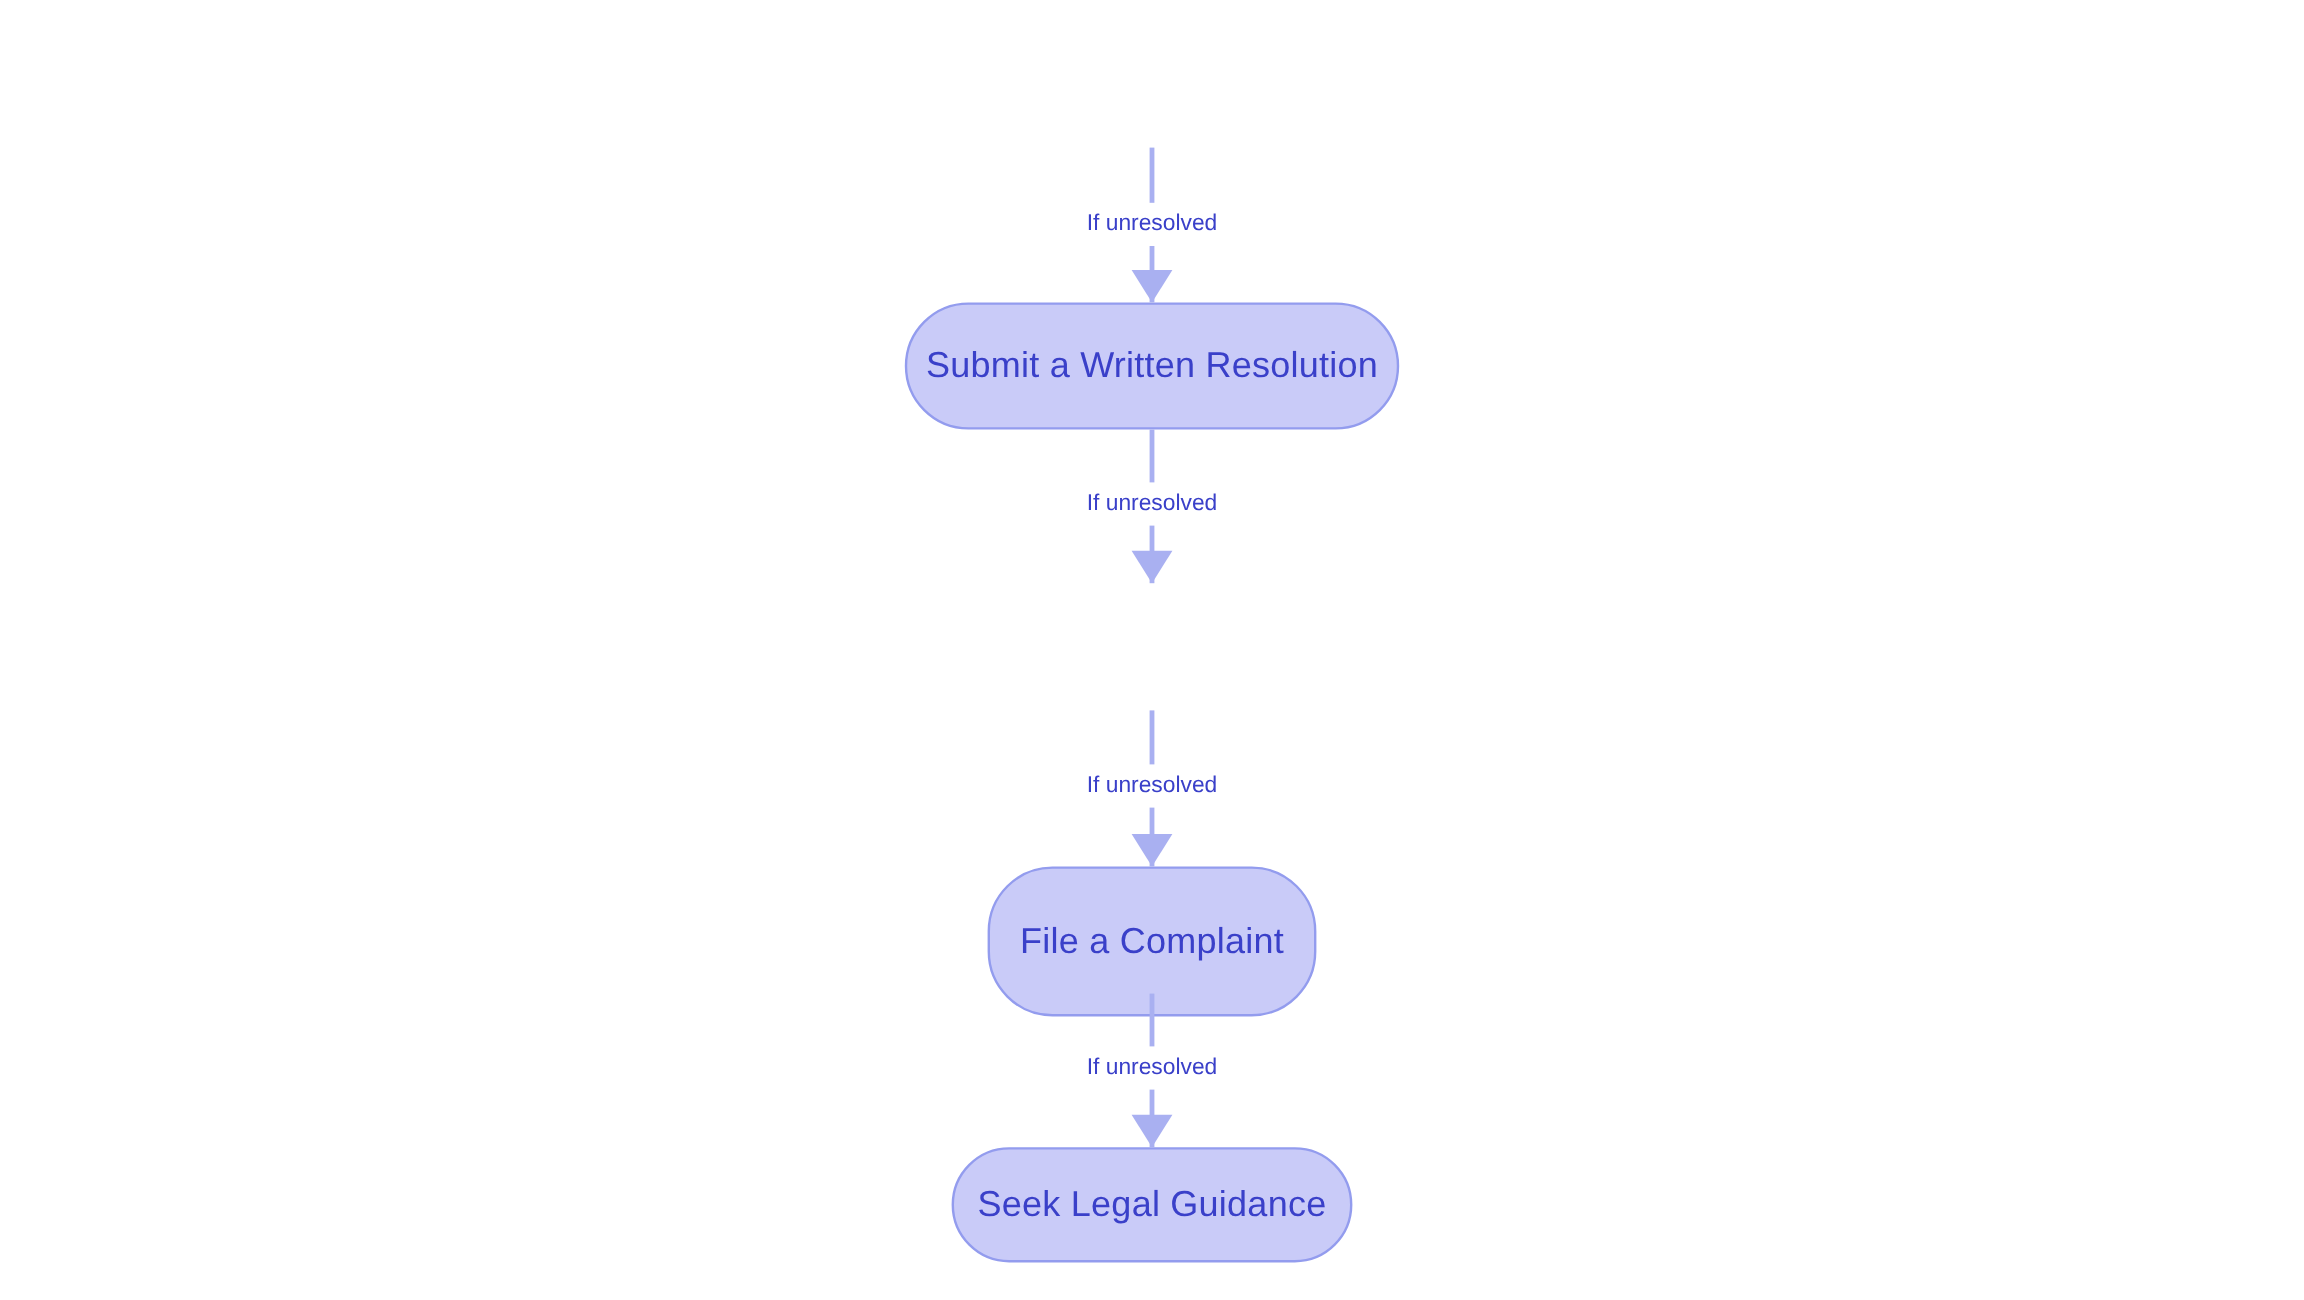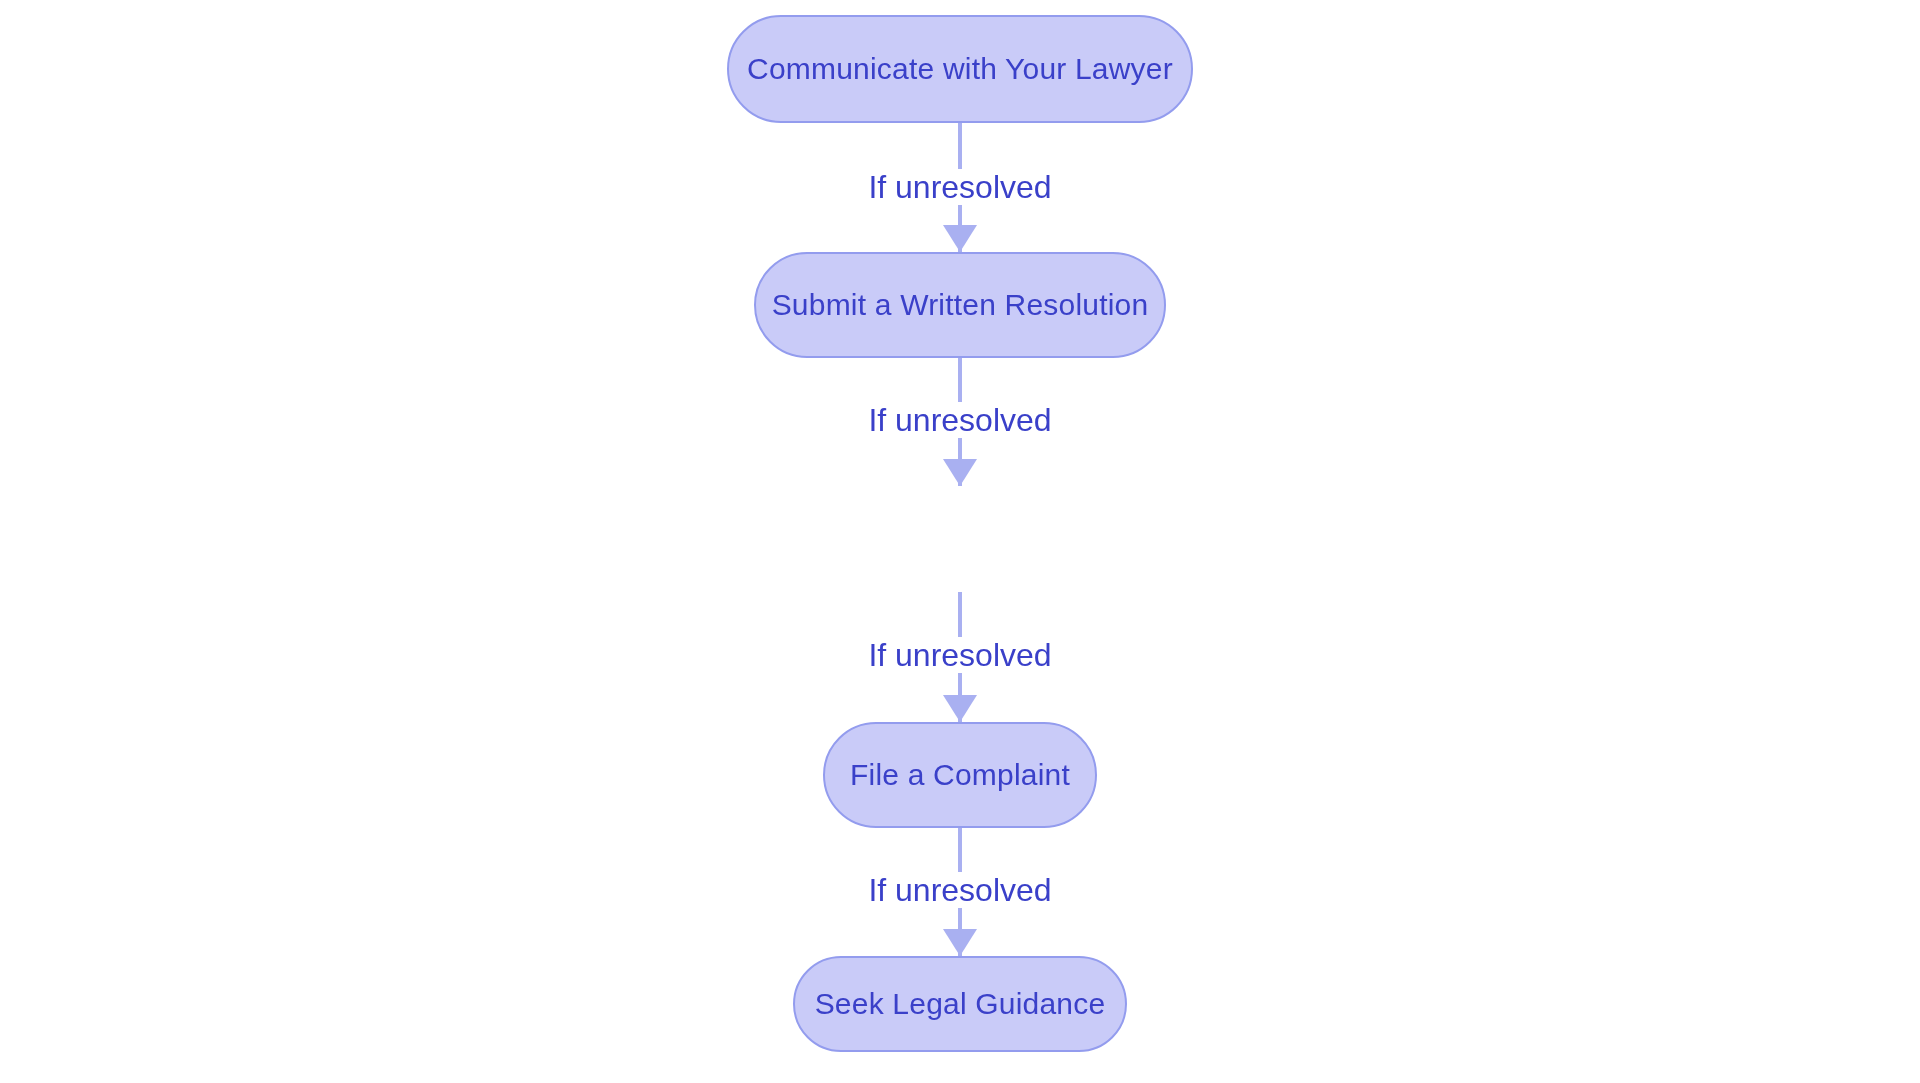--- a/index.html
+++ b/index.html
@@ -45,30 +45,30 @@
     border-right: 17px solid transparent;
     border-top: 27px solid #a9b0f1;
     left: 943px;
   }
   .edge-label {
     position: absolute;
     left: 960px;
     transform: translateX(-50%);
     background: #ffffff;
     color: #3a40c9;
-    font-size: 32px;
+    font-size: 19px;
     line-height: 36px;
     padding: 0 6px;
     white-space: nowrap;
   }
   
   #node-0 { left: 727px; top: 15px;  width: 466px; height: 108px; }
   #node-1 { left: 754px; top: 252px; width: 412px; height: 106px; }
   #node-2 { left: 683px; top: 486px; width: 554px; height: 106px; }
-  #node-3 { left: 823px; top: 722px; width: 274px; height: 106px; }
+  #node-3 { left: 823px; top: 722px; width: 274px; height: 125px; }
   #node-4 { left: 793px; top: 956px; width: 334px; height: 96px; }
 
   #line-0 { top: 123px; height: 129px; }
   #line-1 { top: 358px; height: 128px; }
   #line-2 { top: 592px; height: 130px; }
   #line-3 { top: 828px; height: 128px; }
 
   #head-0 { top: 225px; }
   #head-1 { top: 459px; }
   #head-2 { top: 695px; }
@@ -77,21 +77,20 @@
   #elabel-0 { top: 169px; }
   #elabel-1 { top: 402px; }
   #elabel-2 { top: 637px; }
   #elabel-3 { top: 872px; }
 </style>
 </head>
 <body>
 
 <div class="canvas">
 
-  <div class="node" id="node-0">Communicate with Your Lawyer</div>
 
   <div class="node" id="node-1">Submit a Written Resolution</div>
 
 
   <div class="node" id="node-3">File a Complaint</div>
 
   <div class="node" id="node-4">Seek Legal Guidance</div>
 
   <div class="edge-line" id="line-0"></div>
   <div class="arrowhead" id="head-0"></div>

